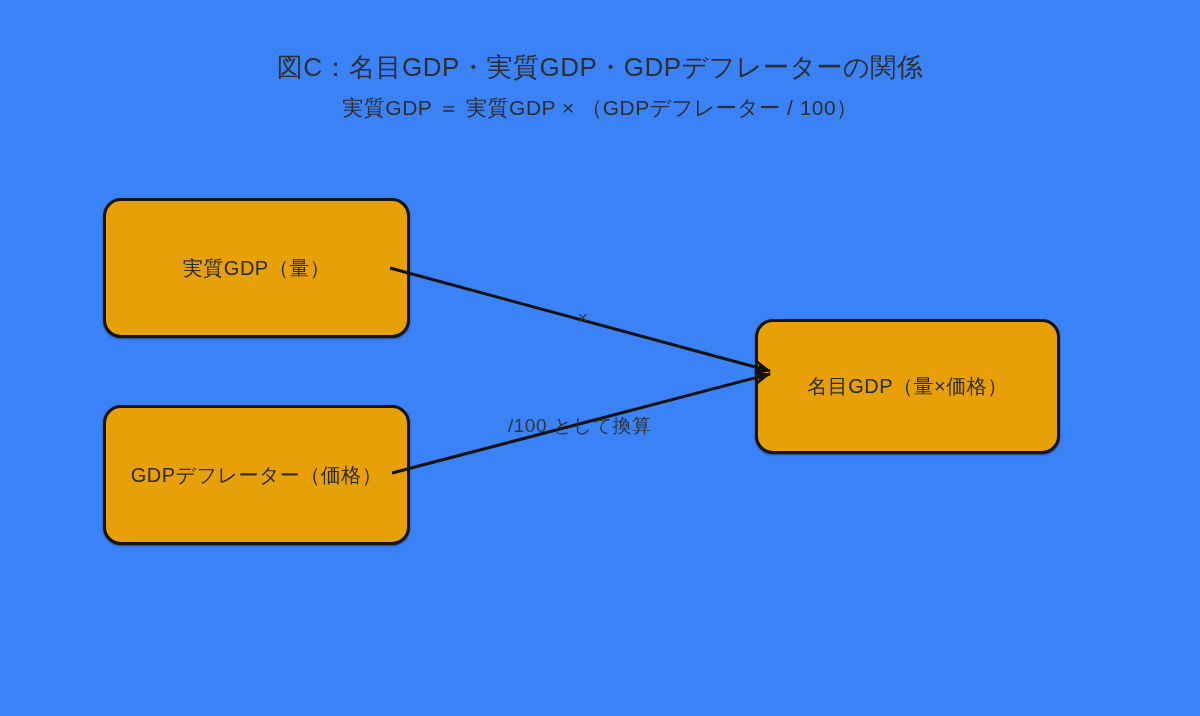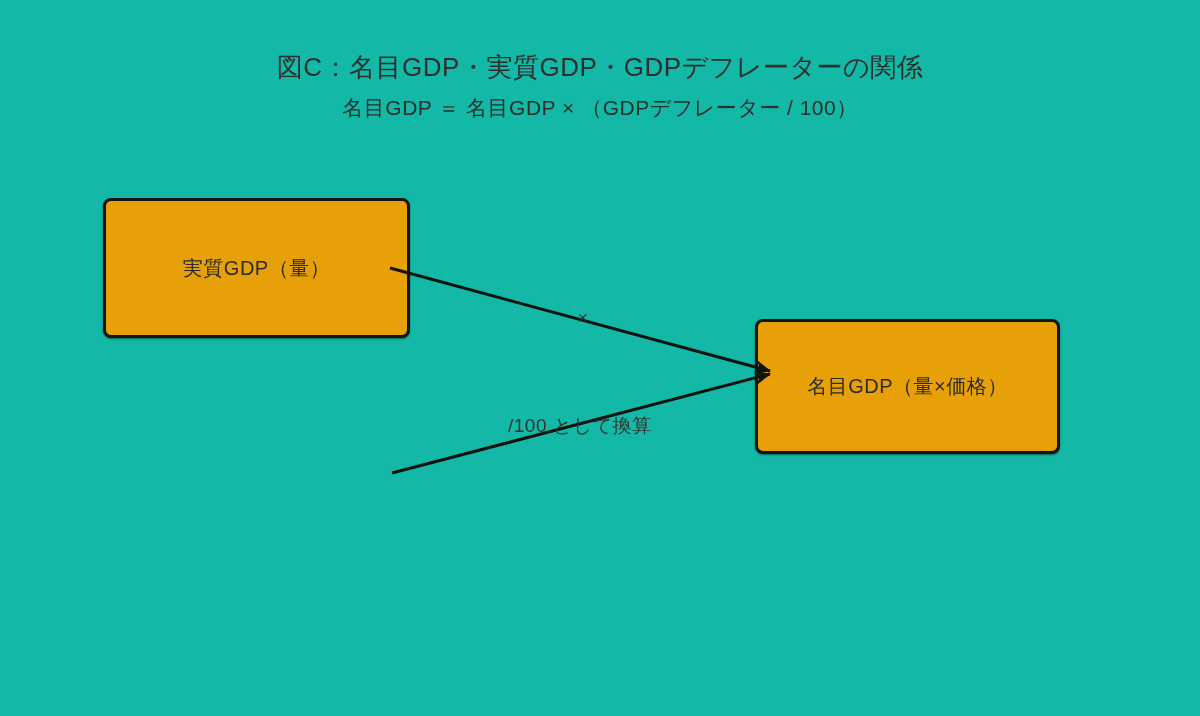--- a/index.html
+++ b/index.html
@@ -5,21 +5,21 @@
   html, body {
     margin: 0;
     padding: 0;
     background: #ffffff;
     font-family: "Liberation Sans", "DejaVu Sans", sans-serif;
   }
   .canvas {
     position: relative;
     width: 1200px;
     height: 716px;
-    background: #14b8a6;
+    background: #3b82f6;
     overflow: hidden;
   }
   .title {
     position: absolute;
     top: 50px;
     left: 0;
     width: 1200px;
     text-align: center;
     font-size: 26px;
     font-weight: 500;
@@ -35,21 +35,21 @@
     font-size: 21px;
     font-weight: 400;
     color: #2e2e2e;
     letter-spacing: 0.5px;
   }
   .node {
     position: absolute;
     box-sizing: border-box;
     background: #e8a008;
     border: 3px solid #141414;
-    border-radius: 8px;
+    border-radius: 18px;
     box-shadow: 0 1px 2px rgba(0,0,0,0.45);
     display: flex;
     align-items: center;
     justify-content: center;
     font-size: 20px;
     color: #2b2b2b;
     letter-spacing: 0.5px;
     text-align: center;
     padding: 0 6px;
   }
@@ -77,26 +77,29 @@
   .edge-label-multiply { font-size: 18px; }
   .edge-label-convert  { font-size: 19px; }
 </style>
 </head>
 <body>
 
 <div class="canvas">
 
   <div class="title">図C：名目GDP・実質GDP・GDPデフレーターの関係</div>
 
-  <div class="subtitle">名目GDP ＝ 名目GDP × （GDPデフレーター / 100）</div>
+  <div class="subtitle">実質GDP ＝ 実質GDP × （GDPデフレーター / 100）</div>
 
   <div class="node node-real-gdp">
     <span>実質GDP（量）</span>
   </div>
 
+  <div class="node node-deflator">
+    <span>GDPデフレーター（価格）</span>
+  </div>
 
   <div class="node node-nominal-gdp">
     <span>名目GDP（量×価格）</span>
   </div>
 
   <svg class="arrow-layer" viewBox="0 0 1200 716" xmlns="http://www.w3.org/2000/svg">
     <defs>
       <marker id="arrowhead" markerUnits="userSpaceOnUse" markerWidth="18" markerHeight="14" refX="15" refY="7" orient="auto">
         <path d="M0,0 L16,7 L0,14 L4,7 Z" fill="#121212"></path>
       </marker>

